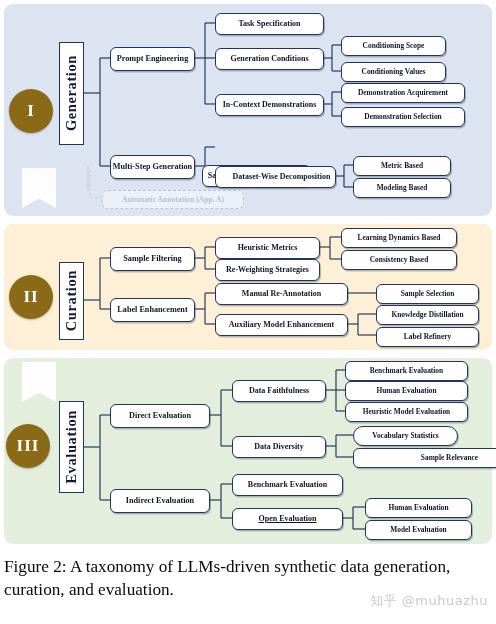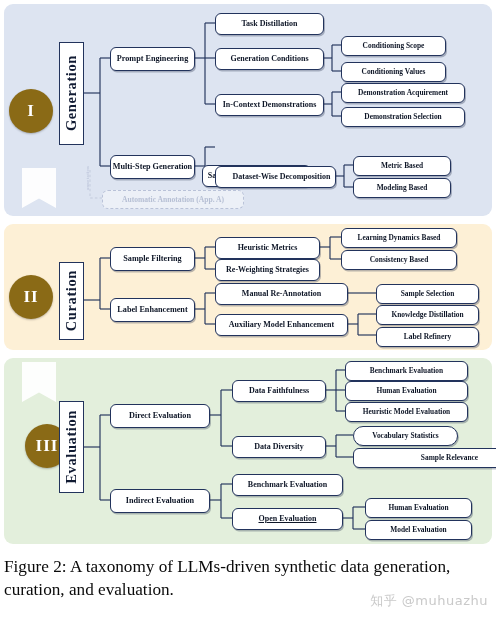--- a/index.html
+++ b/index.html
@@ -10,21 +10,21 @@
   #panel-1{top:4px;height:212px;background:#dde4f1;}
   #panel-2{top:224px;height:126px;background:#fdf0d6;}
   #panel-3{top:358px;height:186px;background:#e3efdc;}
 
   .badge{position:absolute;width:44px;height:44px;border-radius:50%;
          background:#8a6a16;color:#ffffff;font-weight:bold;font-size:17px;
          display:flex;align-items:center;justify-content:center;
          letter-spacing:1px;box-shadow:0 1px 2px rgba(0,0,0,.25);}
   #badge-1{left:9px;top:89px;}
   #badge-2{left:9px;top:275px;}
-  #badge-3{left:25px;top:424px;}
+  #badge-3{left:6px;top:424px;}
 
   .ribbon{position:absolute;width:34px;height:40px;background:#ffffff;
           clip-path:polygon(0 0,100% 0,100% 100%,50% 76%,0 100%);opacity:.93;}
   #ribbon-1{left:22px;top:168px;}
   #ribbon-3{left:22px;top:362px;}
 
   .vlabel{position:absolute;background:#ffffff;border:1.3px solid #22335c;
           display:flex;align-items:center;justify-content:center;}
   .vlabel span{writing-mode:vertical-rl;transform:rotate(180deg);
                font-weight:bold;font-size:14.5px;color:#111b33;letter-spacing:.6px;}
@@ -155,21 +155,21 @@
 </div>
 <div class="vlabel" id="vlabel-2">
   <span>Curation</span>
 </div>
 <div class="vlabel" id="vlabel-3">
   <span>Evaluation</span>
 </div>
 
 <div class="node n-lvl1" style="left:110px;top:47px;width:83px;height:22px;">Prompt Engineering</div>
 
-<div class="node n-lvl2" style="left:215px;top:13px;width:107px;height:20px;">Task Distillation</div>
+<div class="node n-lvl2" style="left:215px;top:13px;width:107px;height:20px;">Task Specification</div>
 
 <div class="node n-lvl2" style="left:215px;top:48px;width:107px;height:20px;">Generation Conditions</div>
 
 <div class="node n-lvl3" style="left:341px;top:36px;width:103px;height:18px;">Conditioning Scope</div>
 
 <div class="node n-lvl3" style="left:341px;top:62px;width:103px;height:18px;">Conditioning Values</div>
 
 <div class="node n-lvl2" style="left:215px;top:94px;width:107px;height:20px;">In-Context Demonstrations</div>
 
 <div class="node n-lvl3" style="left:341px;top:83px;width:122px;height:18px;">Demonstration Acquirement</div>

